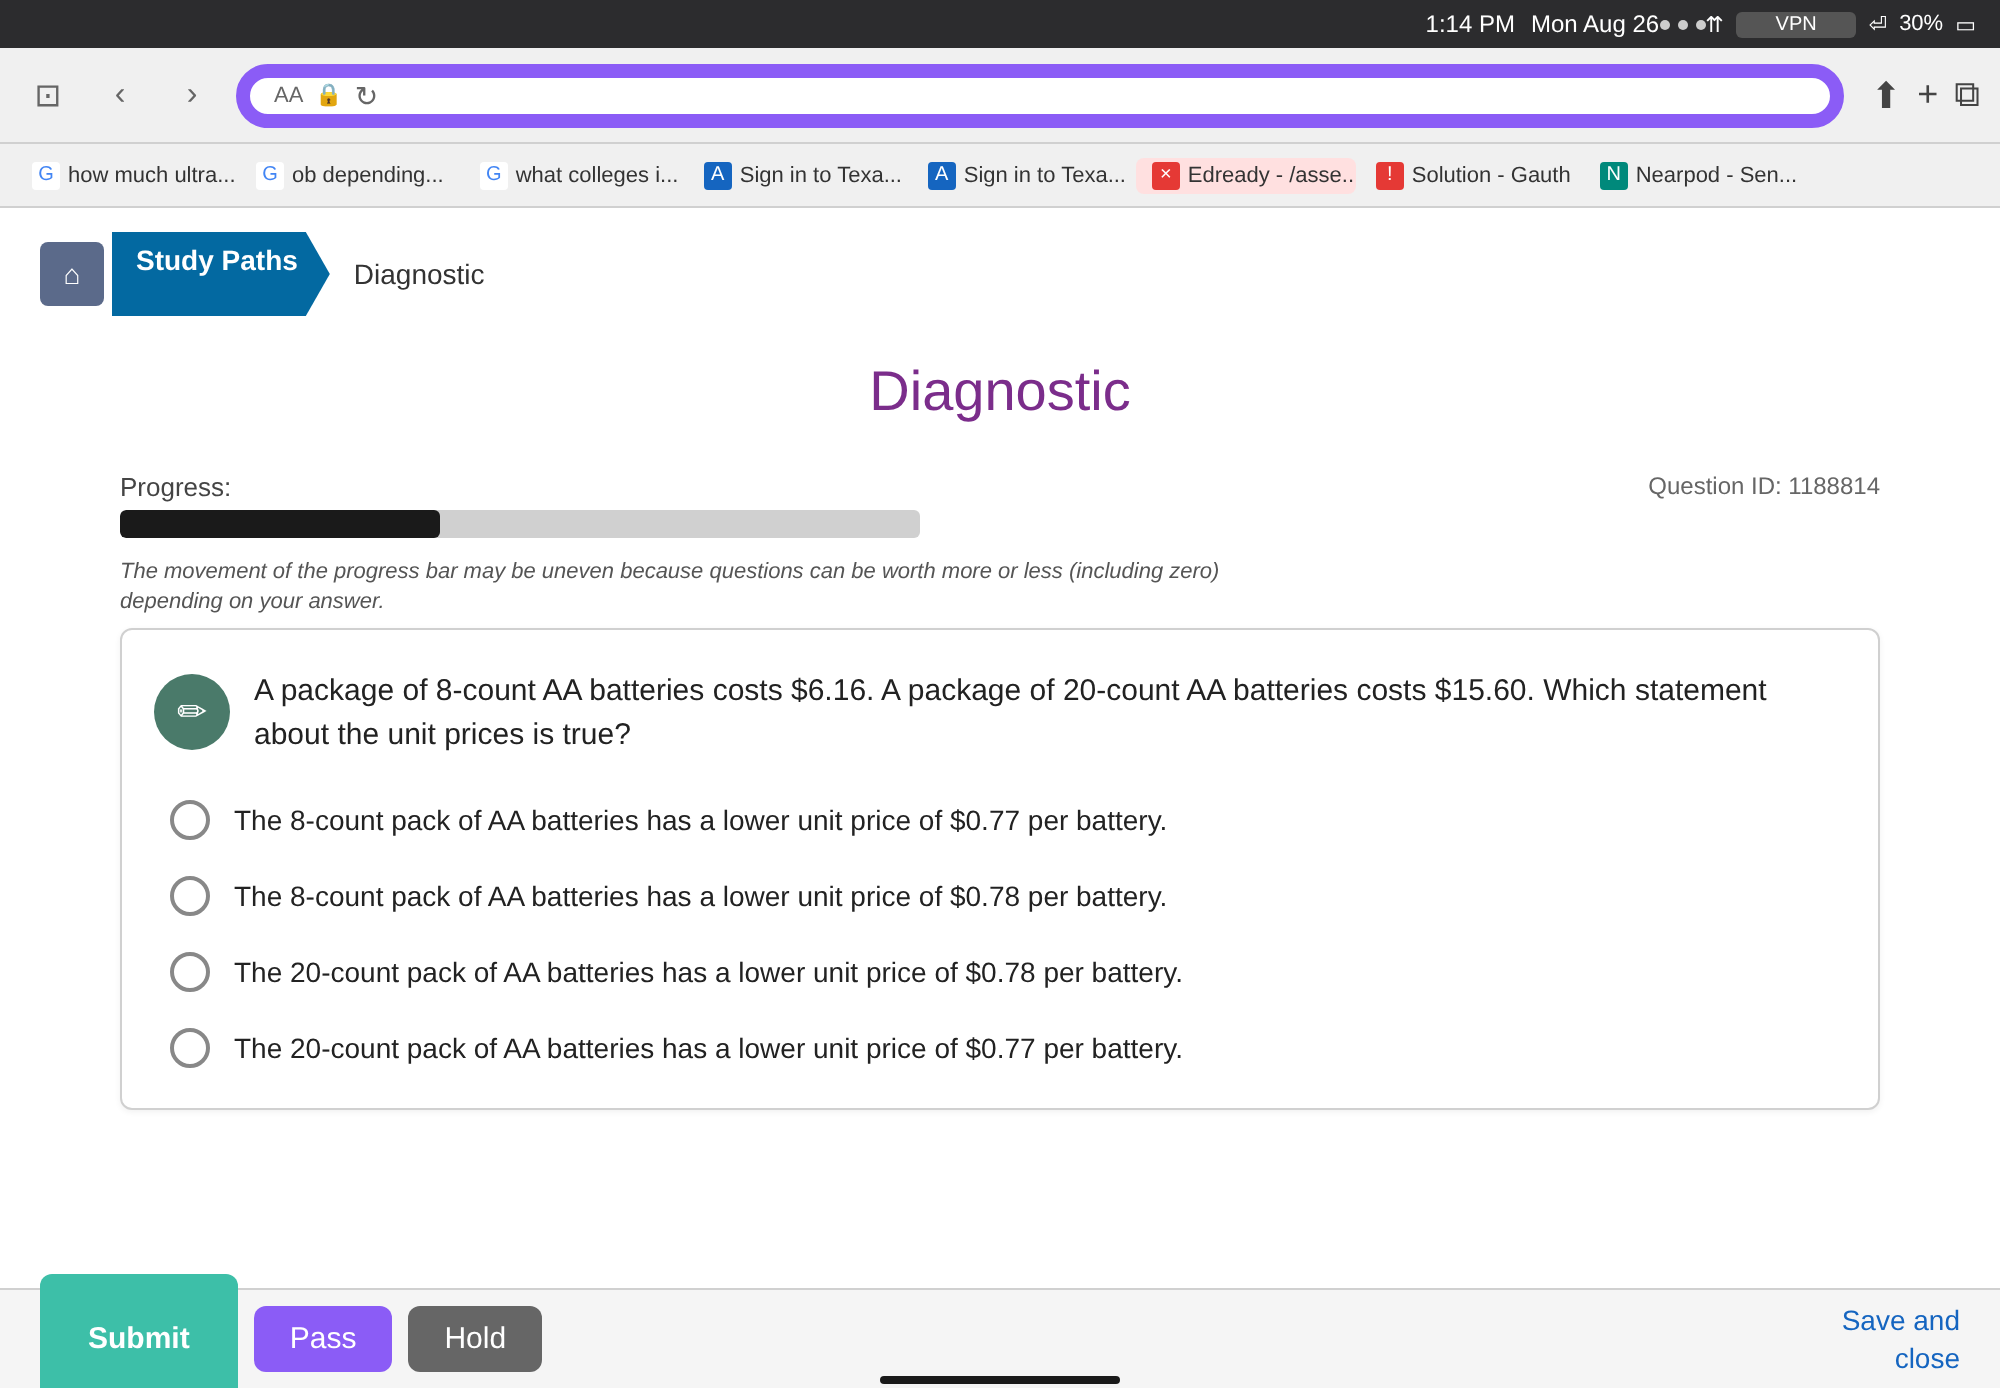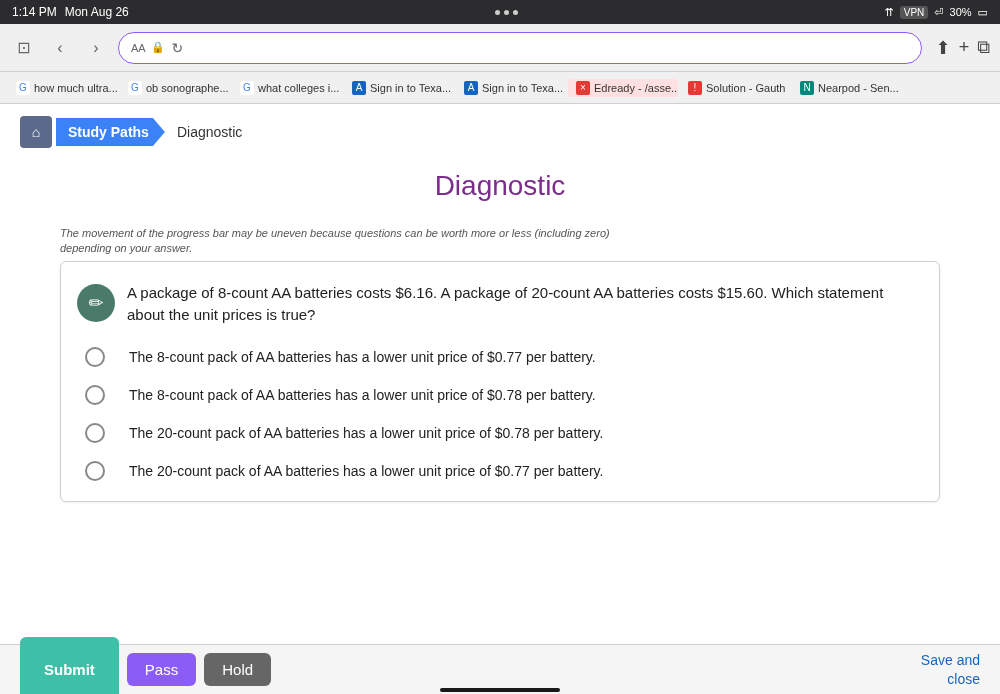--- a/index.html
+++ b/index.html
@@ -6,21 +6,21 @@
     body { font-family: -apple-system, BlinkMacSystemFont, 'Segoe UI', Arial, sans-serif; background: #f0f0f0; width: 1000px; height: 694px; overflow: hidden; position: relative; }
 
     
     .status-bar {
       background: #2c2c2e;
       color: #fff;
       font-size: 12px;
       height: 24px;
       display: flex;
       align-items: center;
-      justify-content: space-between;
+      justify-content: flex-end;
       padding: 0 12px;
     }
     .status-left { display: flex; align-items: center; gap: 8px; }
     .status-center { display: flex; gap: 4px; }
     .status-right { display: flex; align-items: center; gap: 6px; font-size: 11px; }
 
     
     .browser-chrome {
       background: #f0f0f0;
       height: 48px;
@@ -34,21 +34,21 @@
       width: 28px; height: 28px;
       background: none; border: none;
       font-size: 16px; color: #666;
       cursor: pointer; display: flex; align-items: center; justify-content: center;
       border-radius: 50%;
     }
     .address-bar {
       flex: 1;
       height: 32px;
       background: #fff;
-      border: 1px solid #8b5cf6;
+      border: 7px solid #8b5cf6;
       border-radius: 16px;
       display: flex;
       align-items: center;
       padding: 0 12px;
       gap: 6px;
       font-size: 13px;
       color: #333;
     }
     .url-icon { font-size: 11px; color: #666; }
     .url-text { flex: 1; text-align: center; }
@@ -109,23 +109,23 @@
     }
     .home-btn {
       width: 32px; height: 32px;
       background: #5b6a8a;
       border-radius: 4px;
       display: flex; align-items: center; justify-content: center;
       color: #fff; font-size: 14px;
       cursor: pointer;
     }
     .breadcrumb-study-paths {
-      background: #3b82f6;
+      background: #0369a1;
       color: #fff;
-      padding: 6px 16px 6px 12px;
+      padding: 6px 16px 20px 12px;
       font-size: 14px;
       font-weight: 600;
       clip-path: polygon(0 0, calc(100% - 12px) 0, 100% 50%, calc(100% - 12px) 100%, 0 100%);
       margin-left: 4px;
       cursor: pointer;
     }
     .breadcrumb-diagnostic {
       padding: 6px 12px;
       font-size: 14px;
       color: #333;
@@ -218,21 +218,21 @@
     }
     .answer-options {
       display: flex;
       flex-direction: column;
       gap: 18px;
       padding-left: 8px;
     }
     .answer-option {
       display: flex;
       align-items: center;
-      gap: 24px;
+      gap: 12px;
       font-size: 14px;
       color: #222;
       cursor: pointer;
     }
     .radio-circle {
       width: 20px; height: 20px;
       border: 2px solid #888;
       border-radius: 50%;
       flex-shrink: 0;
       background: #fff;
@@ -313,21 +313,21 @@
     <span>1:14 PM</span>
     <span>Mon Aug 26</span>
   </div>
   <div class="status-center">
     <span class="status-dot"></span>
     <span class="status-dot"></span>
     <span class="status-dot"></span>
   </div>
   <div class="status-right">
     <span>⇈</span>
-    <span style="background:#555;padding:1px 4px;border-radius:3px;font-size:10px;">VPN</span>
+    <span style="background:#555;padding:1px 20px;border-radius:3px;font-size:10px;">VPN</span>
     <span>⏎</span>
     <span>30%</span>
     <span>▭</span>
   </div>
 </div>
 
 <div class="browser-chrome">
   <button class="nav-btn">⊡</button>
   <button class="nav-btn">‹</button>
   <button class="nav-btn">›</button>
@@ -345,21 +345,21 @@
   </div>
 </div>
 
 <div class="bookmarks-bar">
   <div class="bookmark-item">
     <span class="bookmark-favicon bm-google">G</span>
     <span>how much ultra...</span>
   </div>
   <div class="bookmark-item">
     <span class="bookmark-favicon bm-google">G</span>
-    <span>ob sonographe...</span>
+    <span>ob depending...</span>
   </div>
   <div class="bookmark-item">
     <span class="bookmark-favicon bm-google">G</span>
     <span>what colleges i...</span>
   </div>
   <div class="bookmark-item">
     <span class="bookmark-favicon bm-blue">A</span>
     <span>Sign in to Texa...</span>
   </div>
   <div class="bookmark-item">
@@ -391,20 +391,31 @@
     </div>
     <div class="breadcrumb-diagnostic">
       <span>Diagnostic</span>
     </div>
   </div>
 
   <div class="content-area">
     <h1 class="page-title">Diagnostic</h1>
 
 
+    <div class="progress-row">
+      <div>
+        <div class="progress-label">
+          <span>Progress:</span>
+        </div>
+        <div class="progress-bar-container">
+          <div class="progress-bar-fill" style="width: 40%;"></div>
+        </div>
+      </div>
+      <div class="question-id">Question ID: 1188814</div>
+    </div>
 
     <div class="progress-note">The movement of the progress bar may be uneven because questions can be worth more or less (including zero) depending on your answer.</div>
 
     <div class="question-card">
       <div class="question-header">
         <div class="pencil-icon">✏</div>
         <div class="question-text">A package of 8-count AA batteries costs $6.16. A package of 20-count AA batteries costs $15.60. Which statement about the unit prices is true?</div>
       </div>
 
       <div class="answer-options">

